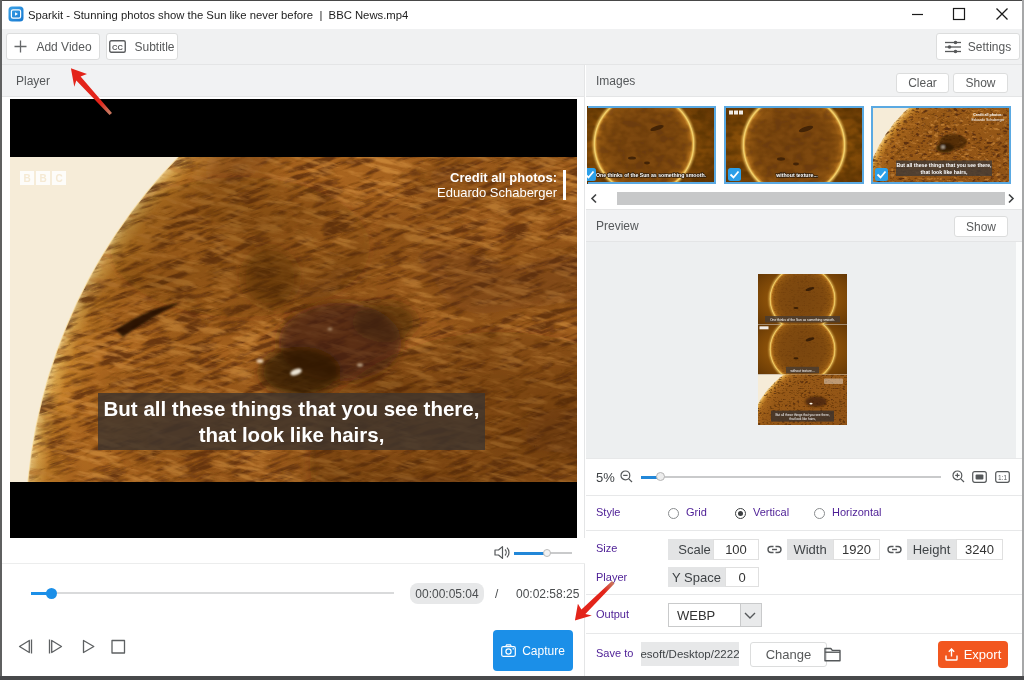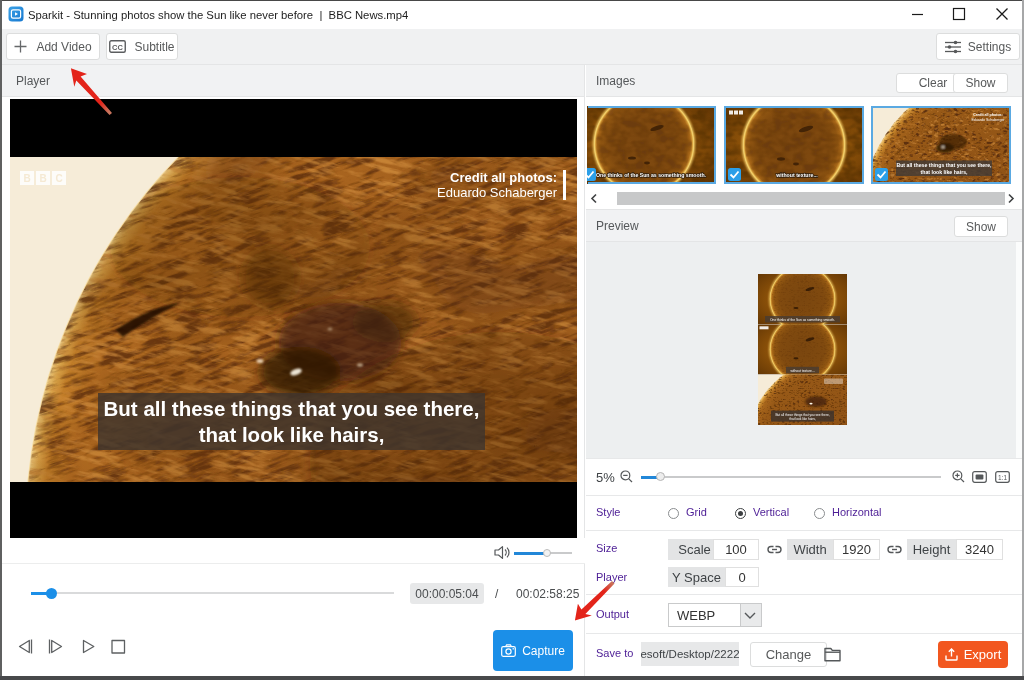--- a/index.html
+++ b/index.html
@@ -172,21 +172,21 @@
     <path d="M2 6 H5.5 L9.5 2.6 V14.4 L5.5 11 H2 Z" fill="none" stroke="#55585a" stroke-width="1.2" stroke-linejoin="round"></path>
     <path d="M12 5.5 A4.3 4.3 0 0 1 12 11.5 M14 3.6 A7 7 0 0 1 14 13.4" fill="none" stroke="#55585a" stroke-width="1.2"></path>
   </svg>
   <div class="abs" style="left:514px;top:552px;width:58px;height:2px;background:#c9cacb;"></div>
   <div class="abs" style="left:514px;top:551.5px;width:32px;height:3px;background:#2287d8;"></div>
   <div class="abs" style="left:543px;top:549px;width:8px;height:8px;border-radius:50%;background:#f2f2f2;border:1px solid #bbb;"></div>
 
   <div class="abs" style="left:31px;top:592px;width:363px;height:2px;background:#d9dadb;"></div>
   <div class="abs" style="left:31px;top:591.5px;width:17px;height:3px;background:#1b8fe8;"></div>
   <div class="abs" style="left:46px;top:588px;width:11px;height:11px;border-radius:50%;background:#1b8fe8;"></div>
-  <div class="graybox" style="left:410px;top:583px;width:74px;height:21px;border-radius:3px;background:#e7e8e9;font-size:12px;color:#4a4d4f;">00:00:05:04</div>
+  <div class="graybox" style="left:410px;top:583px;width:74px;height:21px;border-radius:8px;background:#e7e8e9;font-size:12px;color:#4a4d4f;">00:00:05:04</div>
   <div class="abs" style="left:495px;top:587px;font-size:12px;color:#4a4d4f;">/</div>
   <div class="abs" style="left:516px;top:587px;font-size:12px;color:#4a4d4f;">00:02:58:25</div>
 
   <svg class="abs" style="left:17px;top:638px" width="112" height="18" viewBox="0 0 112 18">
     <g fill="none" stroke="#5d6062" stroke-width="1.3" stroke-linejoin="round">
       <path d="M12.3 2.5 L2.5 8.5 L12.3 14.5 Z"></path>
         <line x1="14.5" y1="1.5" x2="14.5" y2="15.5"></line>
       <path d="M34.7 2.5 L44.5 8.5 L34.7 14.5 Z"></path>
         <line x1="32.5" y1="1.5" x2="32.5" y2="15.5"></line>
       <path d="M66.5 2.5 L76.8 8.5 L66.5 14.5 Z"></path>
@@ -197,21 +197,21 @@
     <svg width="15" height="13" viewBox="0 0 15 13" style="margin-right:6px">
       <rect x="0.7" y="2.7" width="13.6" height="9.6" rx="1.5" fill="none" stroke="#fff" stroke-width="1.2"></rect>
       <path d="M4.5 2.7 L5.6 0.8 H9.4 L10.5 2.7" fill="none" stroke="#fff" stroke-width="1.2"></path>
       <circle cx="7.5" cy="7.5" r="2.6" fill="none" stroke="#fff" stroke-width="1.2"></circle>
       <rect x="11.5" y="4.2" width="1.6" height="1.2" fill="#fff"></rect>
     </svg>
     Capture
   </div>
 
   <div class="abs panelheader" style="left:586px;top:65px;width:437px;height:32px;line-height:32px;padding-left:10px;">Images</div>
-  <div class="btn" style="left:896px;top:73px;width:74px;height:20px;">Clear</div>
+  <div class="btn" style="left:896px;top:73px;width:53px;height:20px;">Clear</div>
   <div class="btn" style="left:953px;top:73px;width:55px;height:20px;">Show</div>
   <div class="abs" style="left:586px;top:97px;width:437px;height:112px;background:#fff;"></div>
 
   <svg class="abs" style="left:587px;top:106px" width="129" height="78" viewBox="0 0 129 78">
     <defs>
       <radialGradient id="t1bg" cx="0.42" cy="0.5" r="0.75">
         <stop offset="0" stop-color="#a86812"></stop>
           <stop offset="0.52" stop-color="#8a5009"></stop>
           <stop offset="1" stop-color="#5f3404"></stop>
       </radialGradient>

